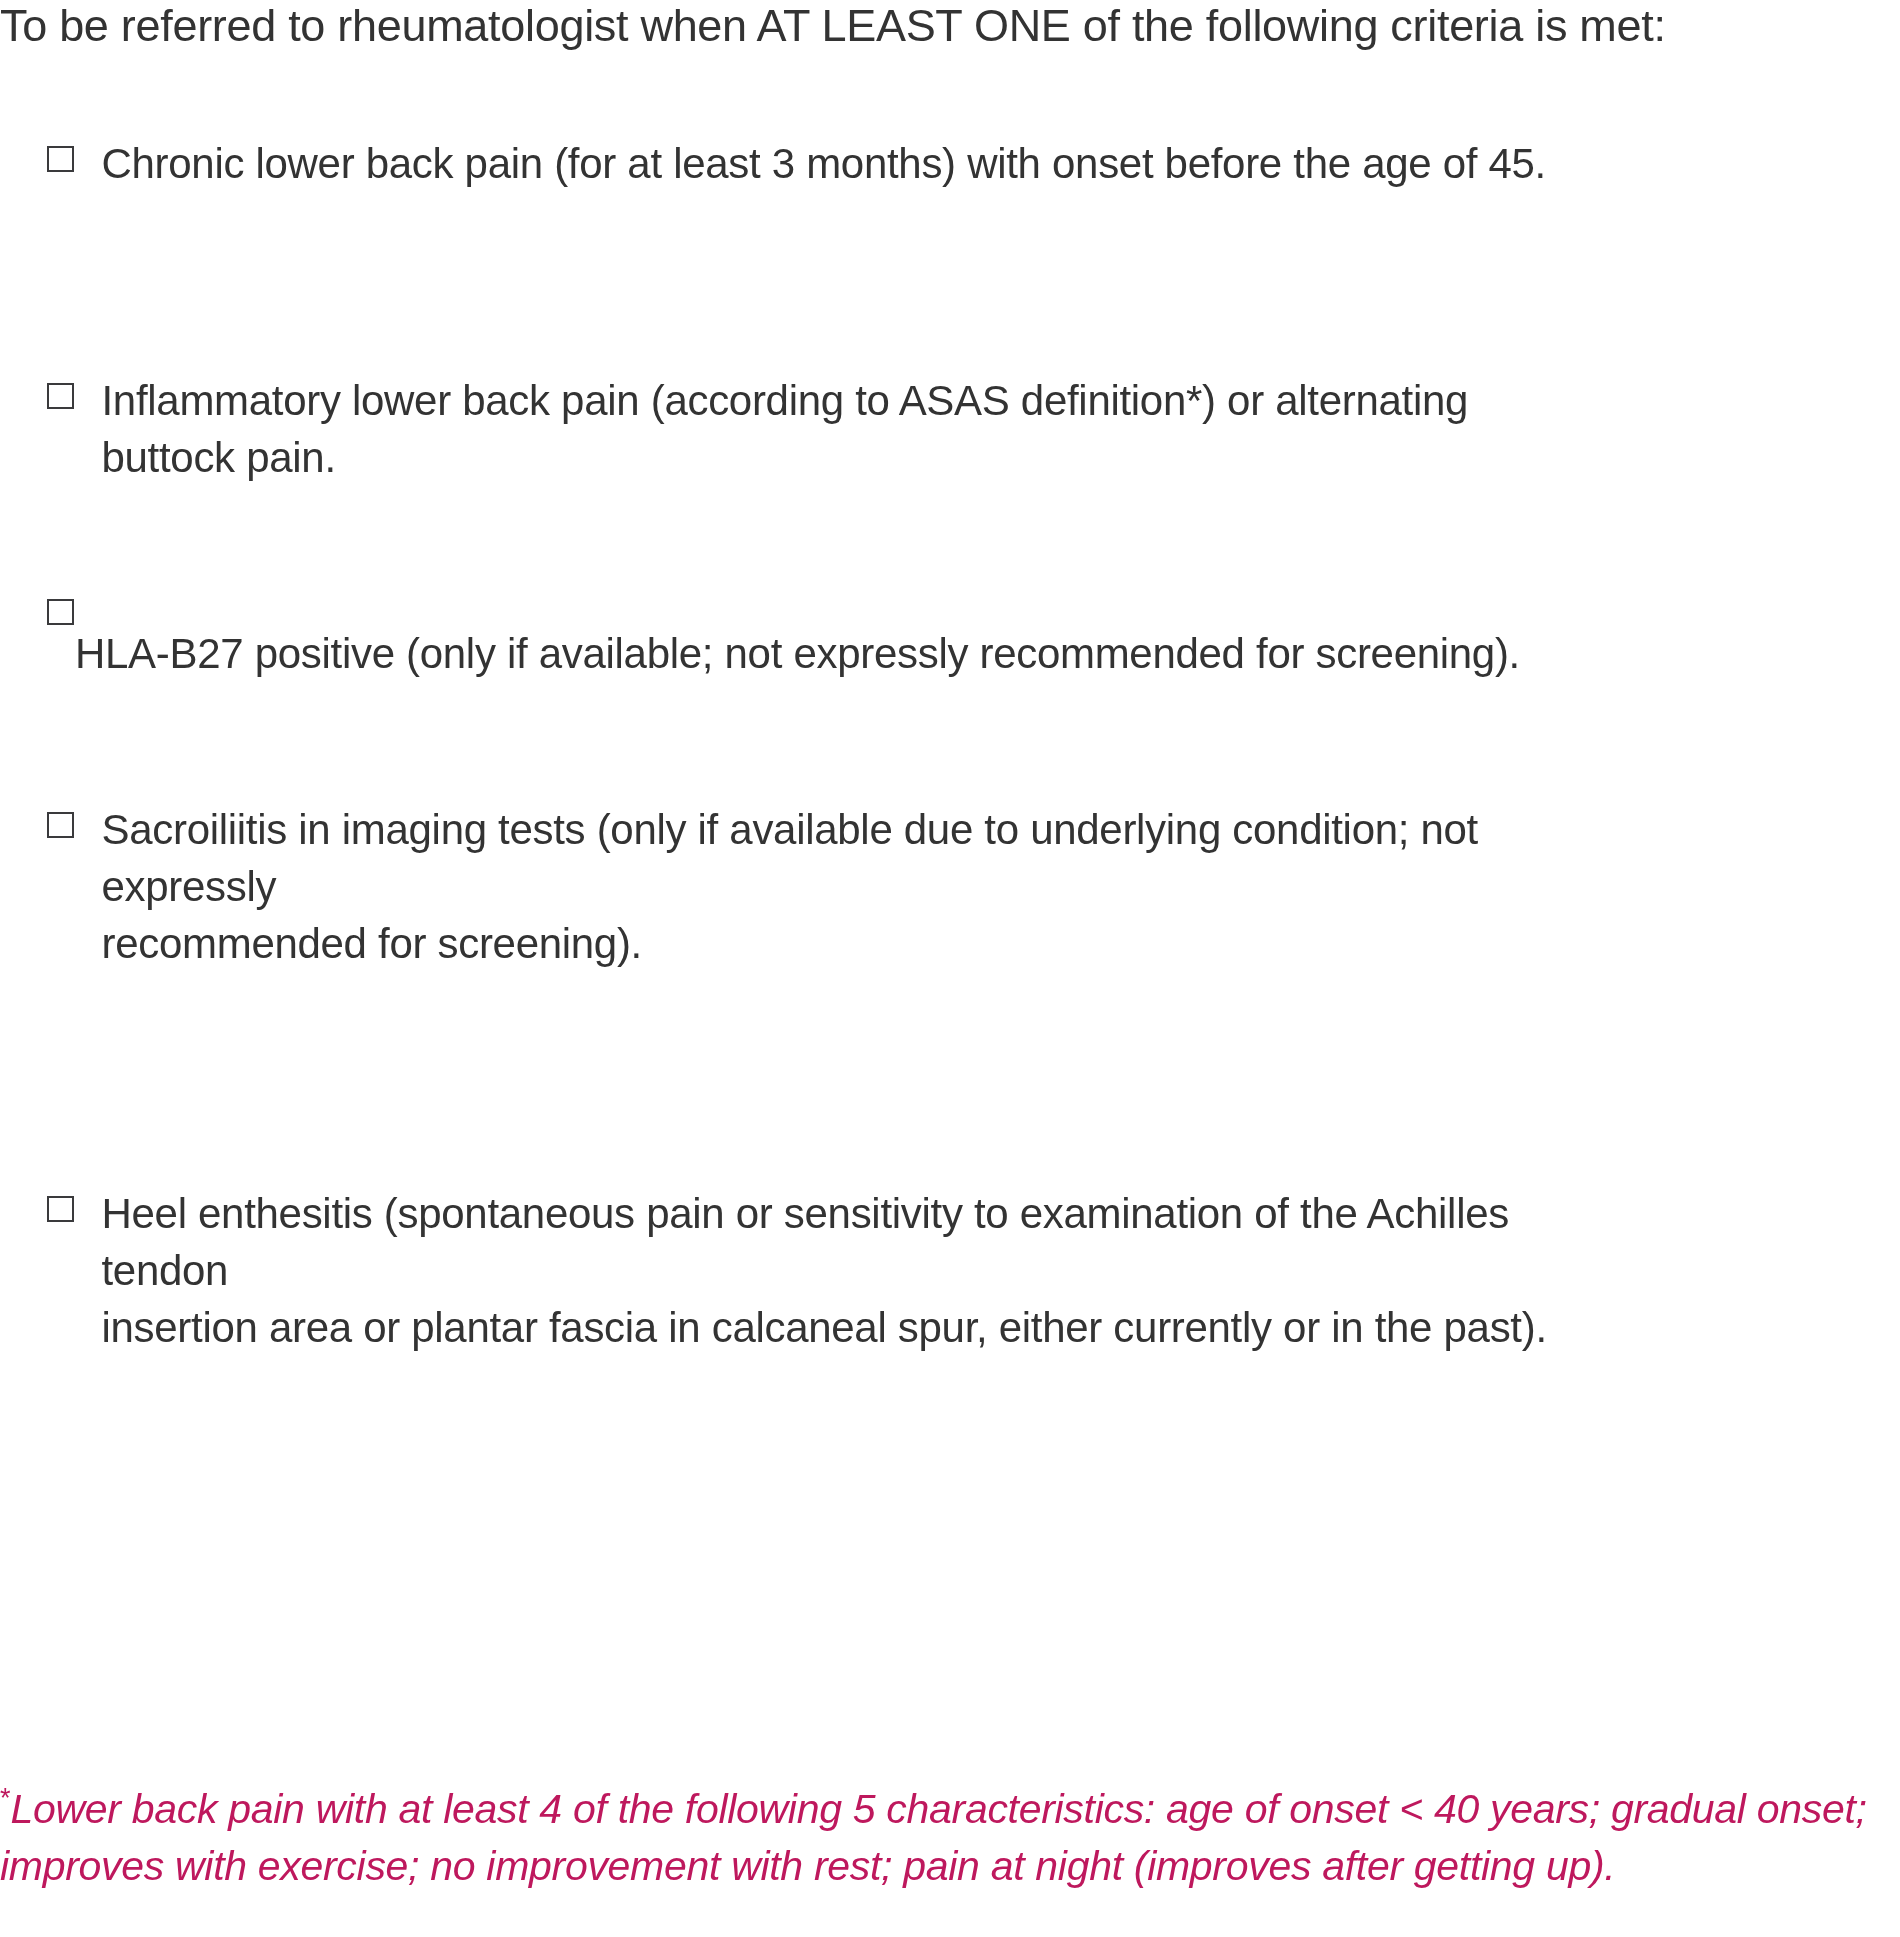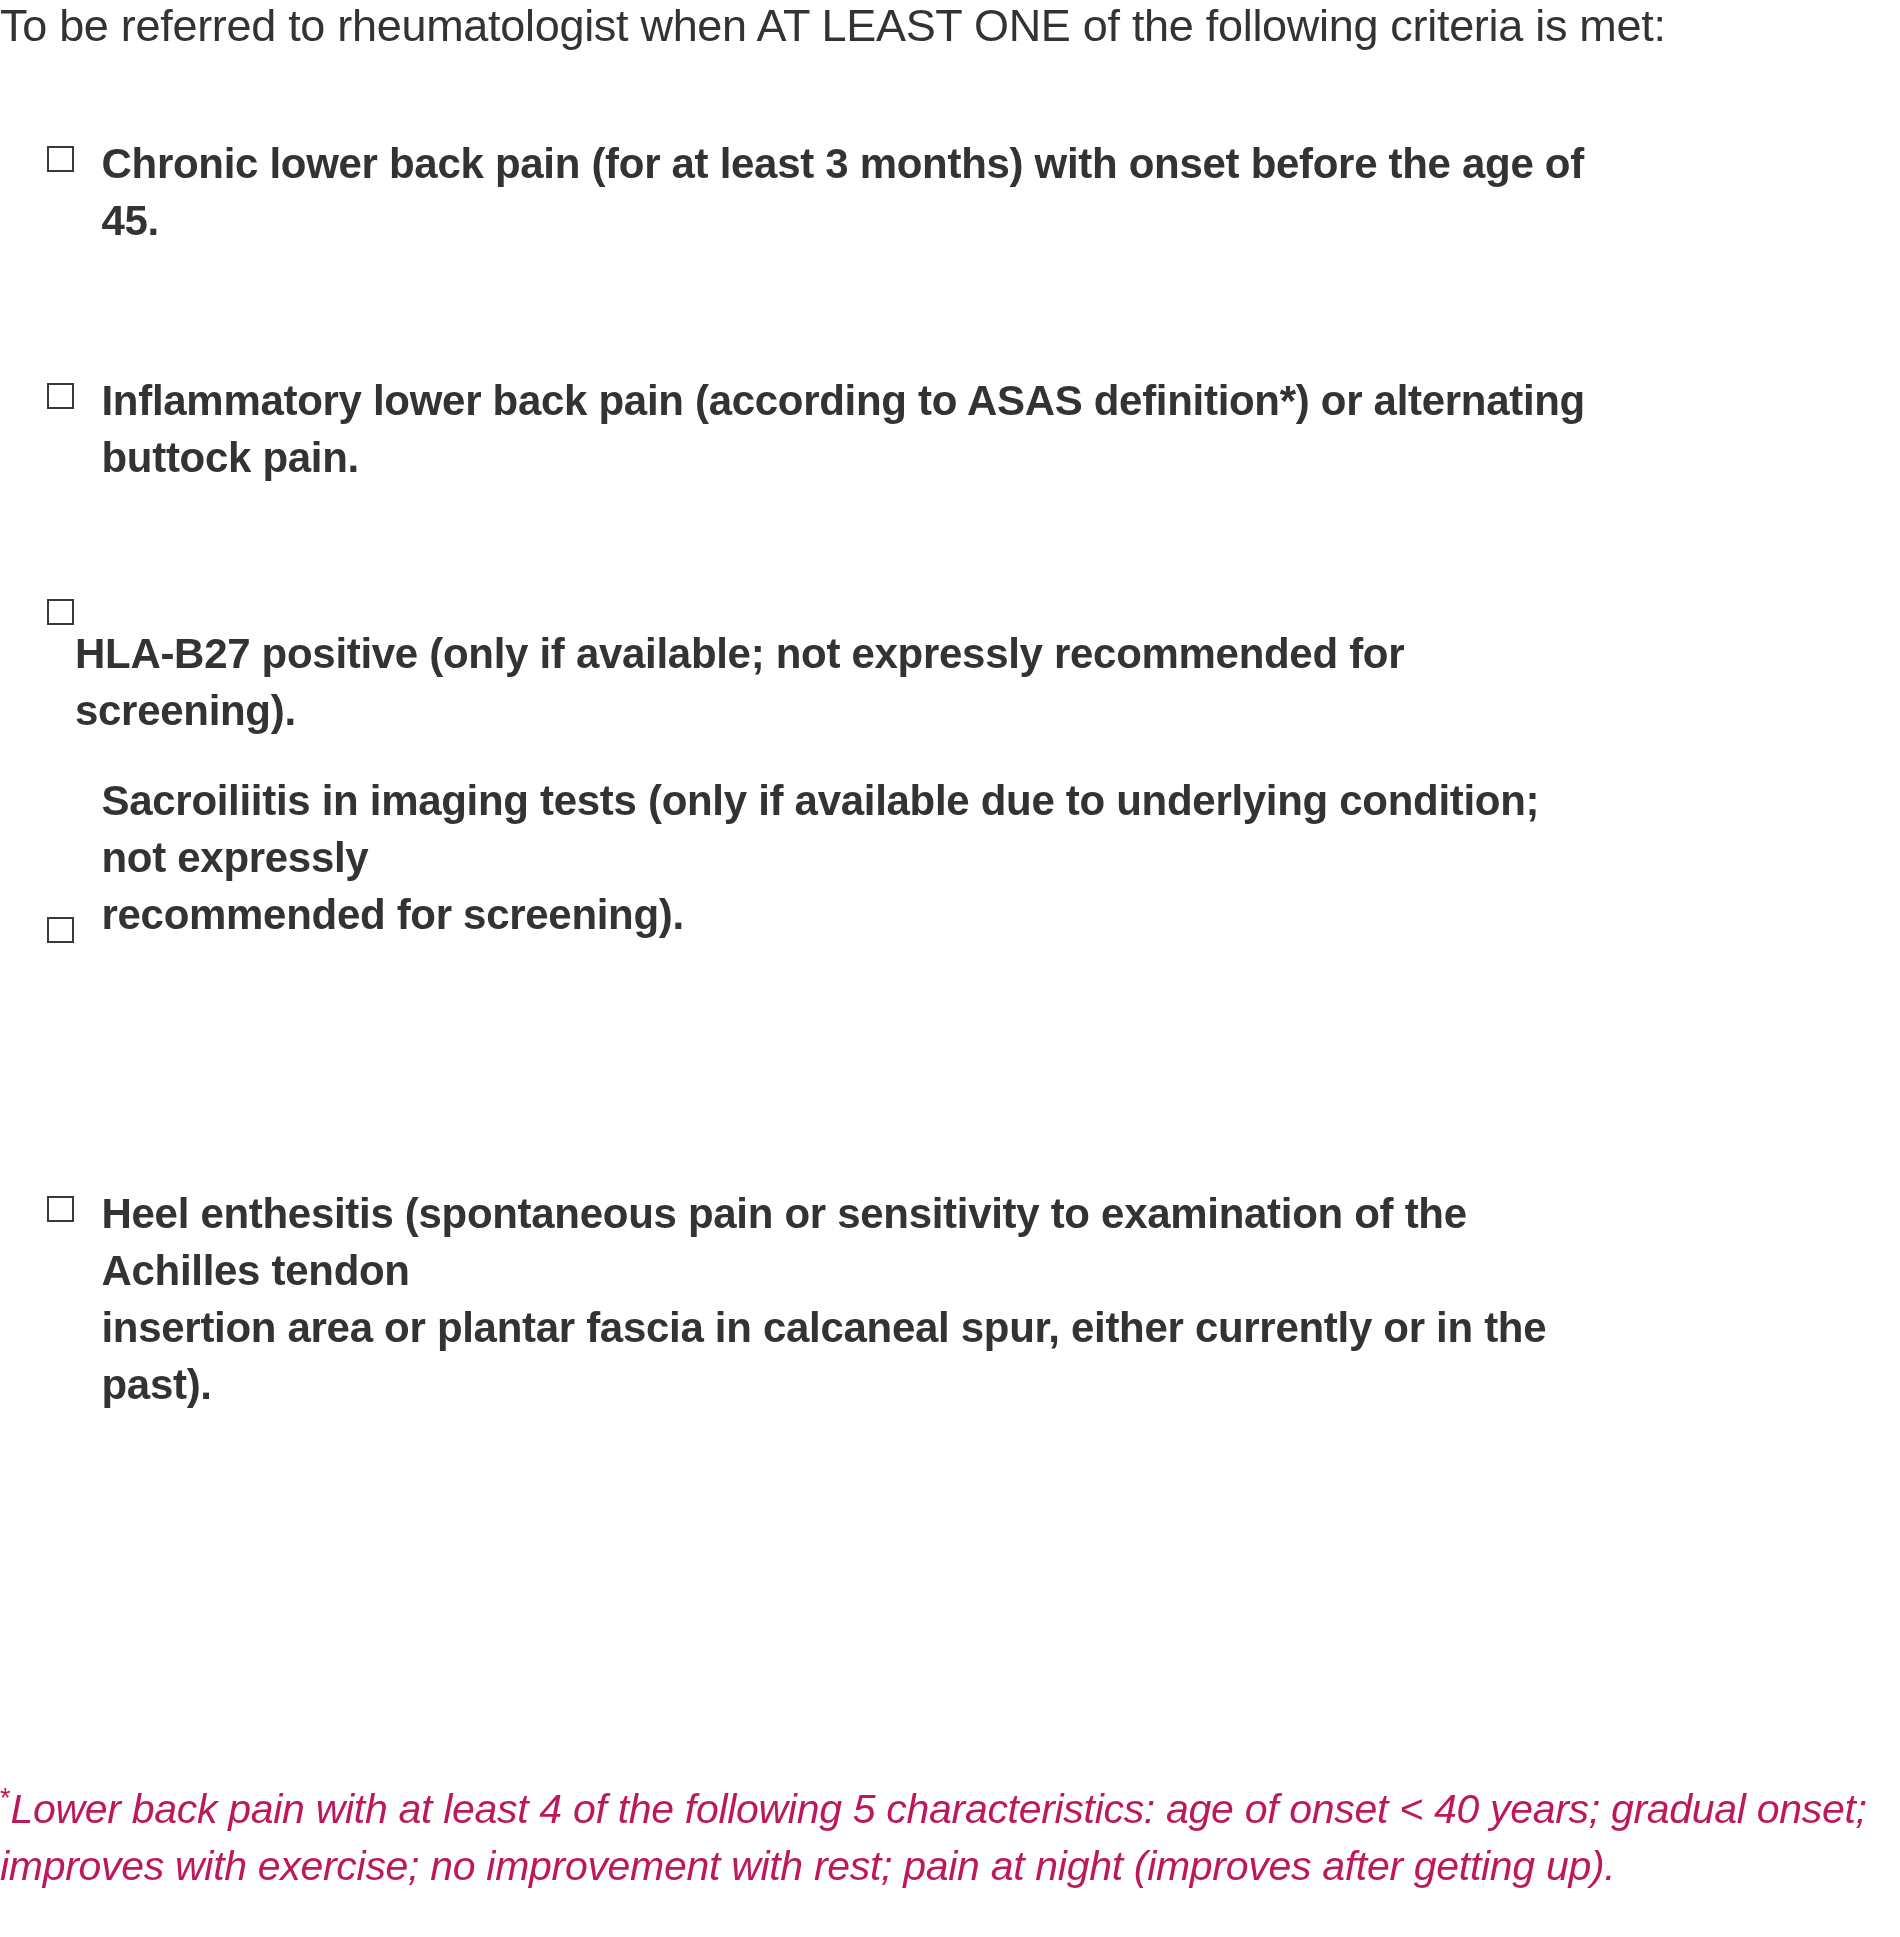--- a/index.html
+++ b/index.html
@@ -39,21 +39,20 @@
     color: #333333;
   }
 
   
   .criteria-list {
     position: absolute;
     left: 0;
     top: 0;
     width: 1590px;
     height: 1692px;
-    font-weight: bold;
   }
 
   .criterion {
     position: absolute;
     left: 47px;
     display: flex;
     align-items: flex-start;
   }
 
   .checkbox {
@@ -73,21 +72,21 @@
     line-height: 57px;
     letter-spacing: -0.3px;
     color: #333333;
     white-space: pre-line;
   }
 
   
   .c0 { top: 135px; }
   .c1 { top: 372px; }
   .c2 { top: 588px; flex-direction: column; }
-  .c3 { top: 772px; align-items: flex-end; }
+  .c3 { top: 801px; }
   .c4 { top: 1035px; }
   .c5 { top: 1185px; }
   .c6 { top: 1508px; }
 
   
   .footnote {
     position: absolute;
     left: 0px;
     top: 1770px;
     width: 1881px;

